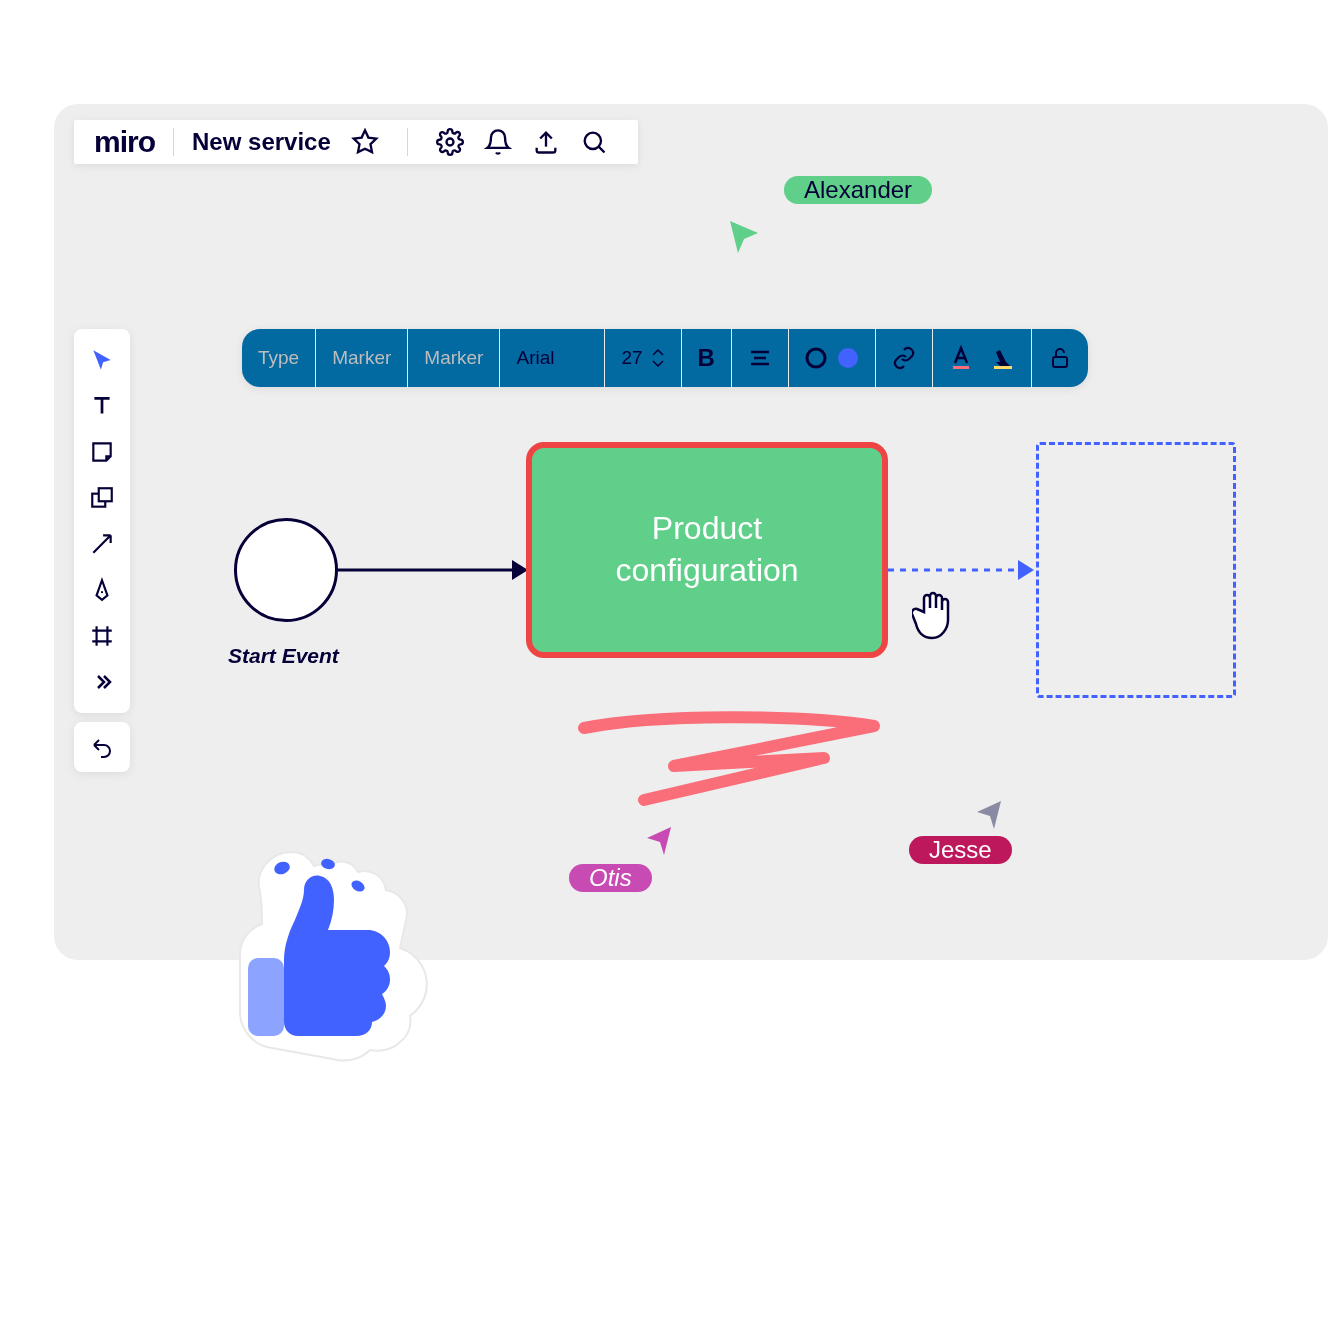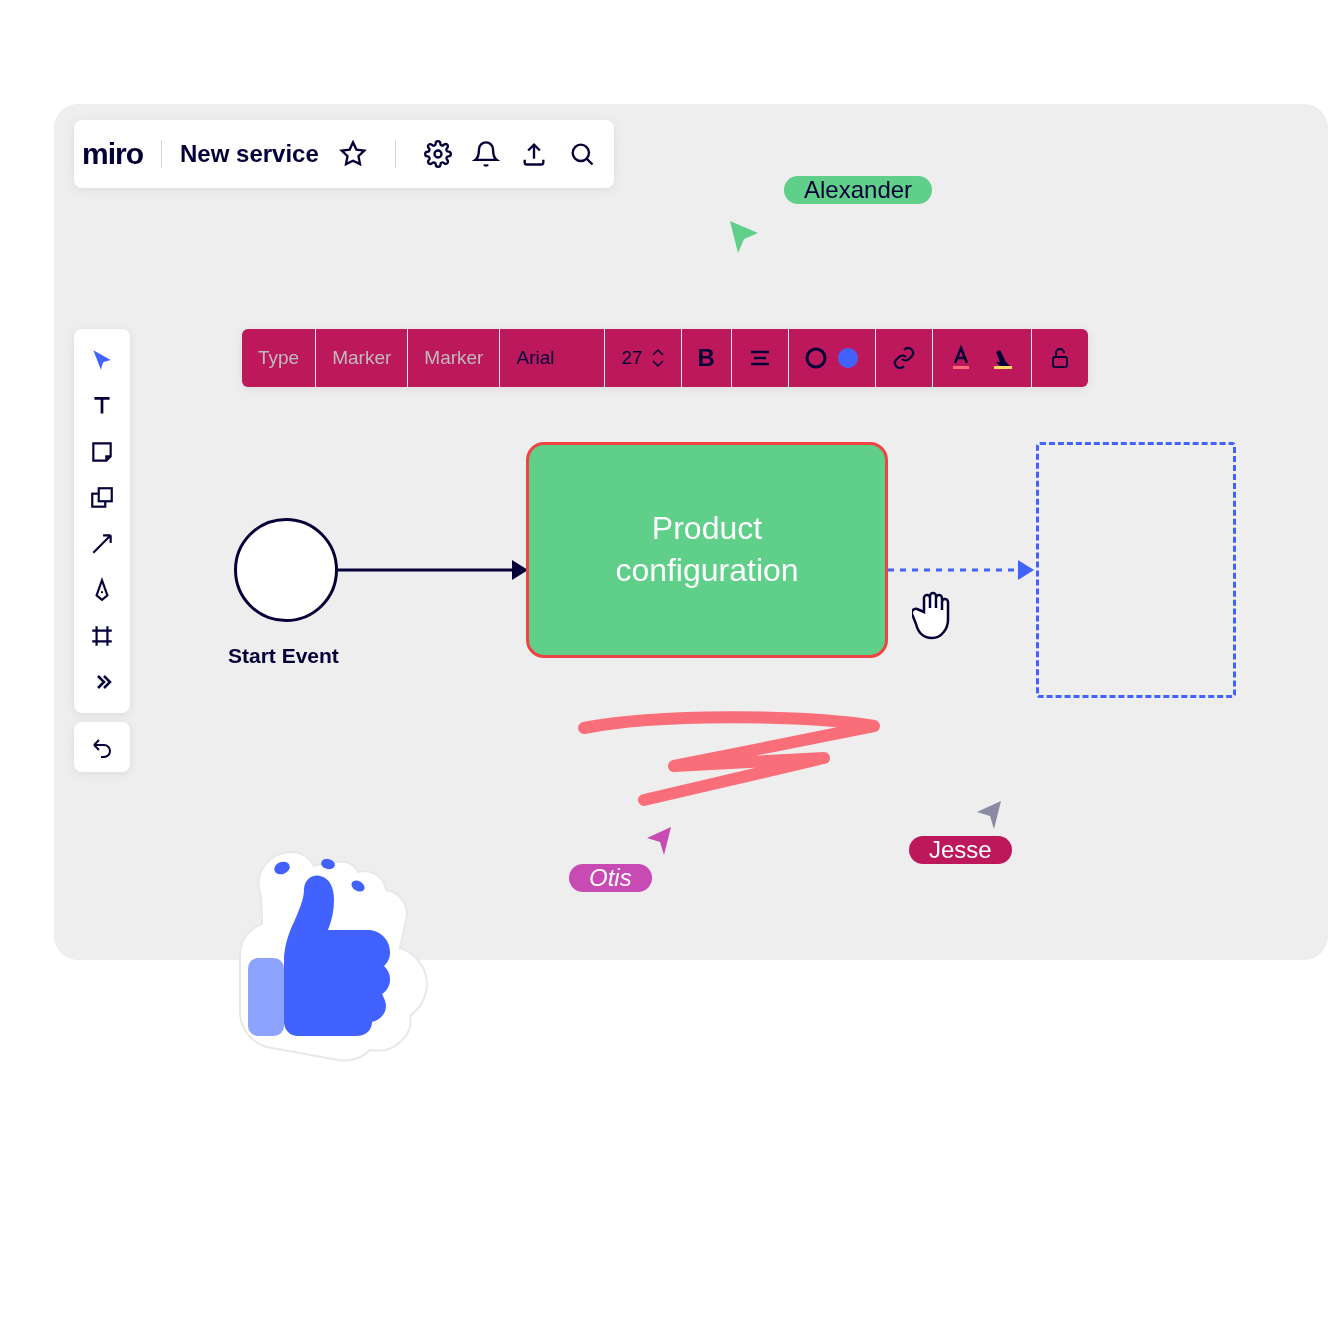--- a/index.html
+++ b/index.html
@@ -18,26 +18,26 @@
   width: 1274px;
   height: 856px;
   background: #eeeeee;
   border-radius: 24px;
 }
 
 .header-bar {
   position: absolute;
   left: 20px;
   top: 16px;
-  height: 68px;
-  background: #fff;
-  border-radius: 8px;
-  display: flex;
-  align-items: center;
-  padding: 0 8px;
+  height: 44px;
+  background: #fff;
+  border-radius: 2px;
+  display: flex;
+  align-items: center;
+  padding: 0 20px;
   box-shadow: 0 2px 10px rgba(0,0,0,0.08);
 }
 .logo {
   font-size: 30px;
   font-weight: 700;
   color: #050038;
   letter-spacing: -1px;
 }
 .divider {
   width: 1px;
@@ -96,22 +96,22 @@
   align-items: center;
   justify-content: center;
   cursor: pointer;
 }
 
 .format-bar {
   position: absolute;
   left: 188px;
   top: 225px;
   height: 58px;
-  background: #be185d;
-  border-radius: 6px;
+  background: #0369a1;
+  border-radius: 18px;
   box-shadow: 0 2px 10px rgba(0,0,0,0.08);
   display: flex;
   align-items: stretch;
 }
 .fmt-cell {
   display: flex;
   align-items: center;
   justify-content: center;
   padding: 0 16px;
   border-right: 1px solid #ebebeb;
@@ -142,29 +142,30 @@
   border-radius: 50%;
   background: #fff;
 }
 .start-label {
   position: absolute;
   left: 174px;
   top: 540px;
   font-size: 21px;
   font-weight: 700;
   color: #050038;
+  font-style: italic;
 }
 .product-box {
   position: absolute;
   left: 472px;
   top: 338px;
   width: 362px;
   height: 216px;
   background: #5fcf89;
-  border: 3px solid #ef4444;
+  border: 6px solid #ef4444;
   border-radius: 18px;
   display: flex;
   align-items: center;
   justify-content: center;
   text-align: center;
   color: #fff;
   font-size: 32px;
   font-weight: 400;
   line-height: 1.3;
 }

